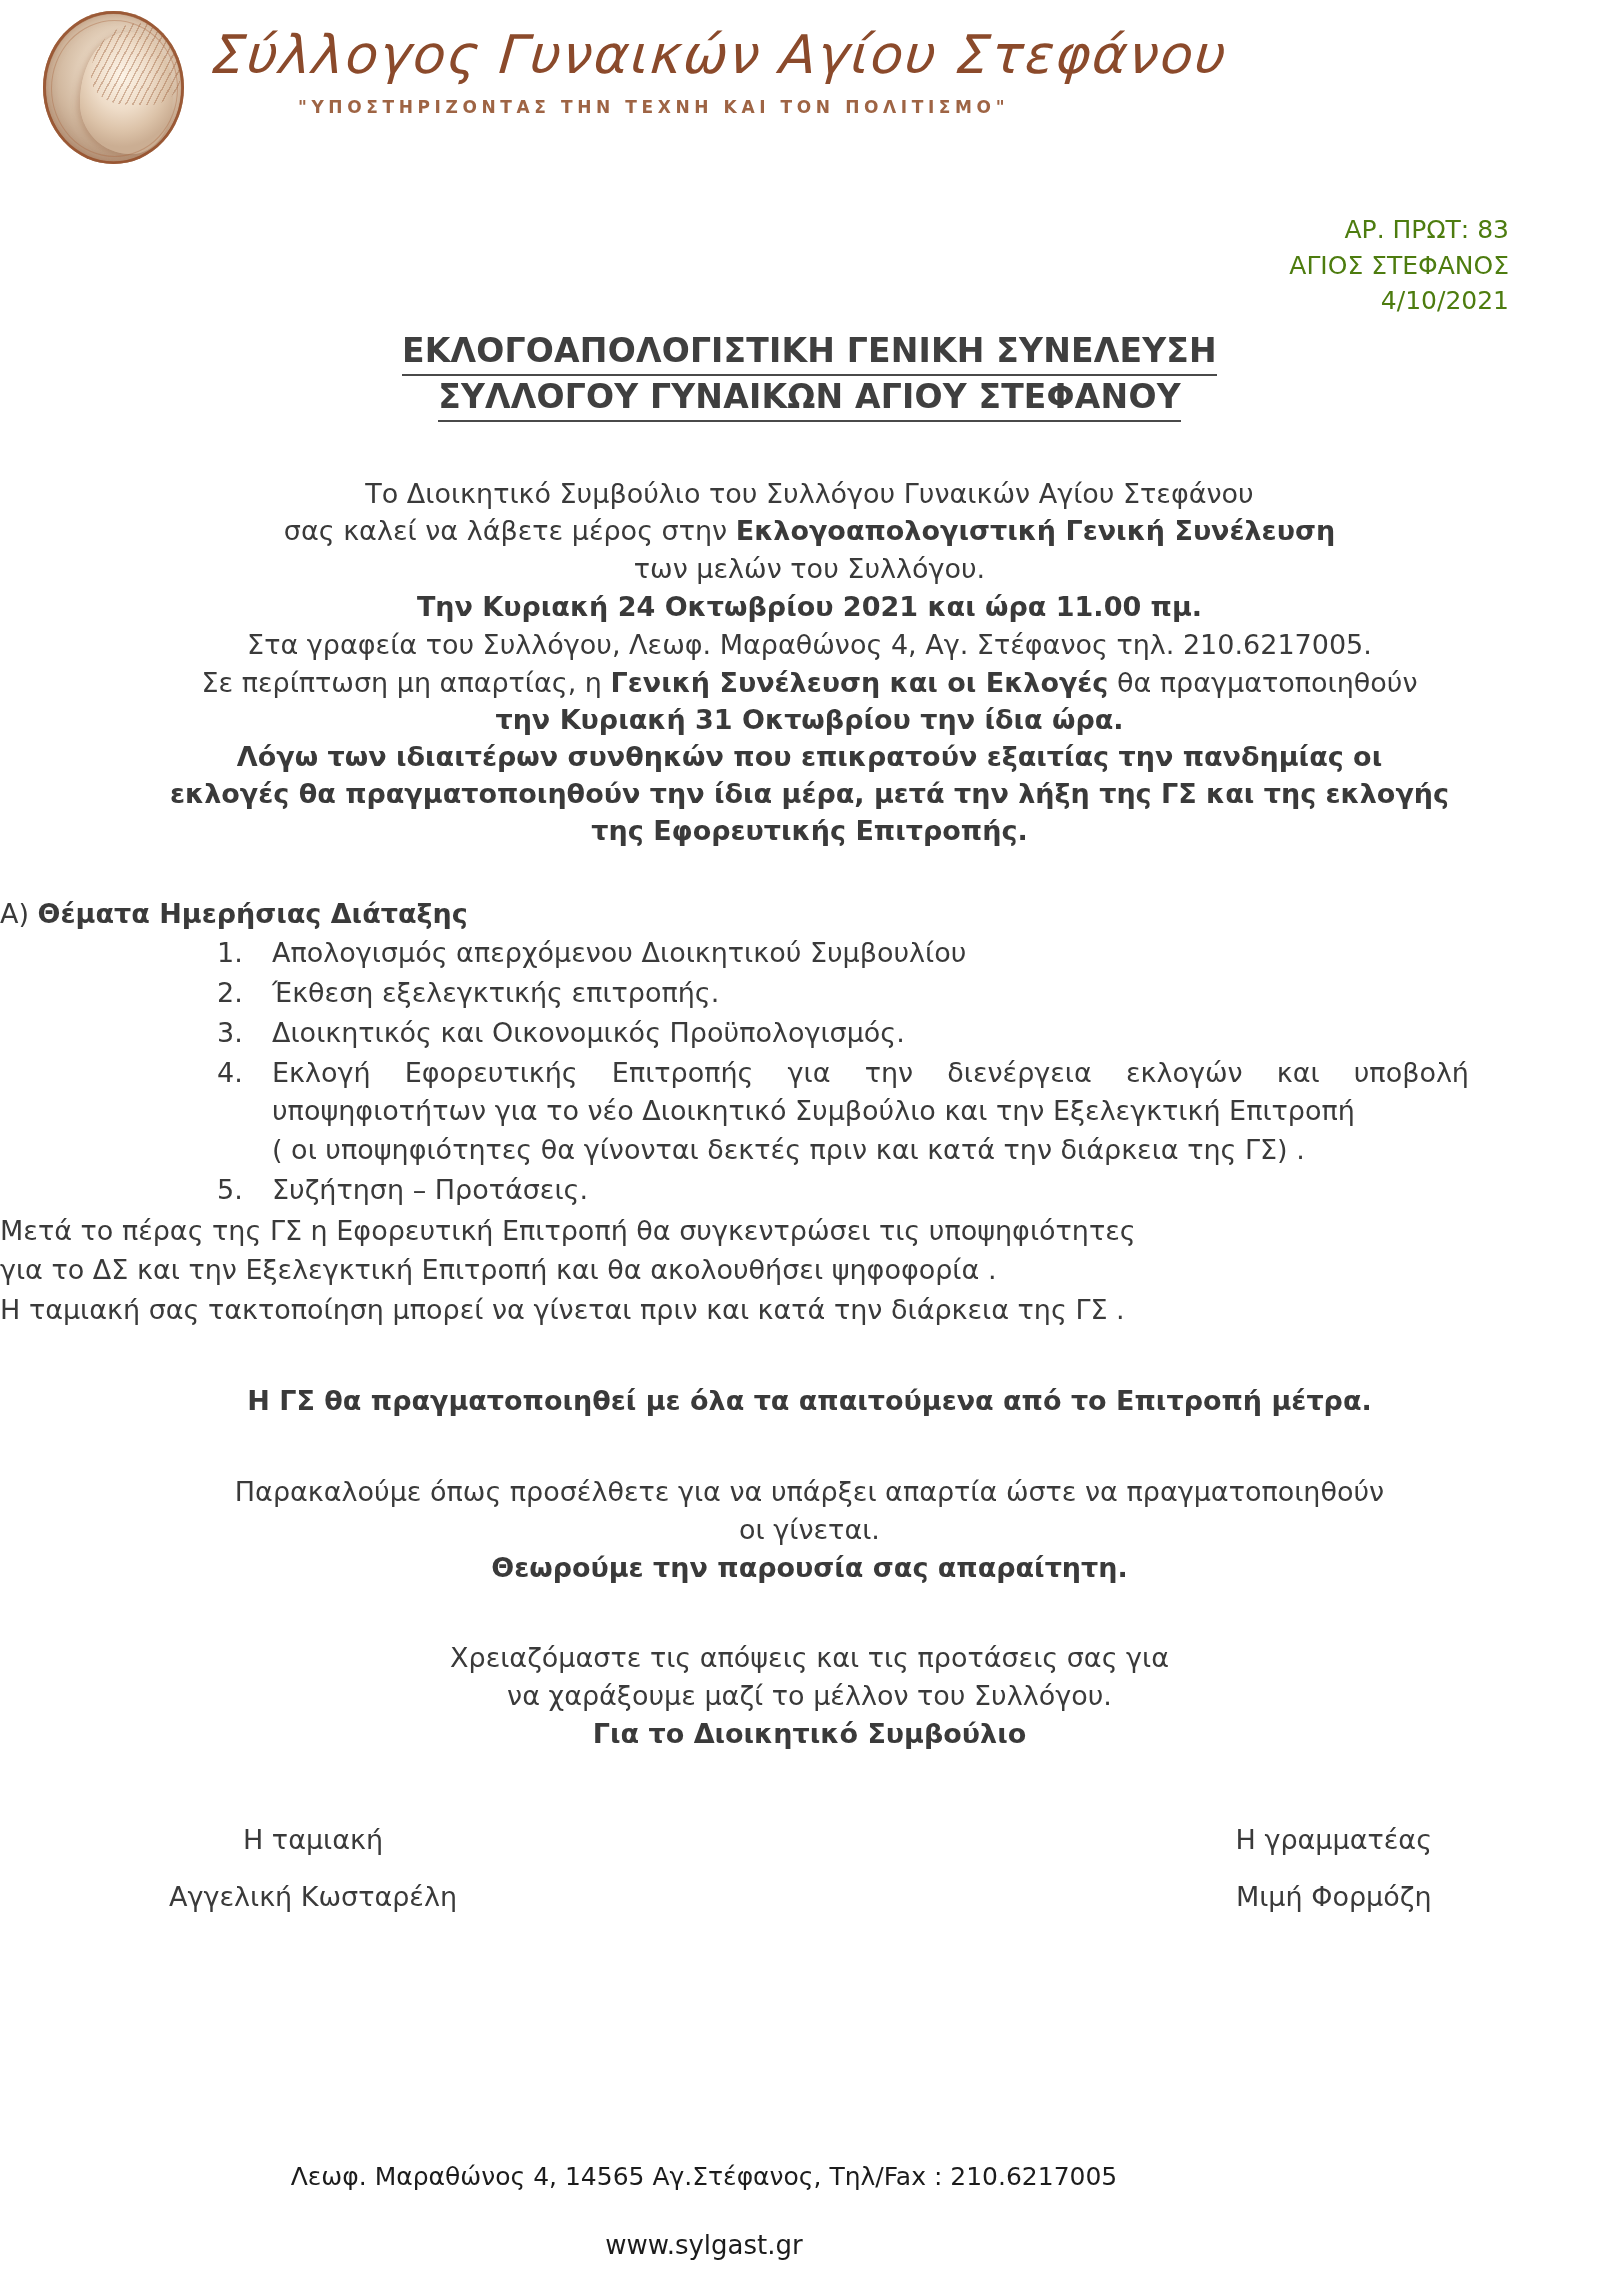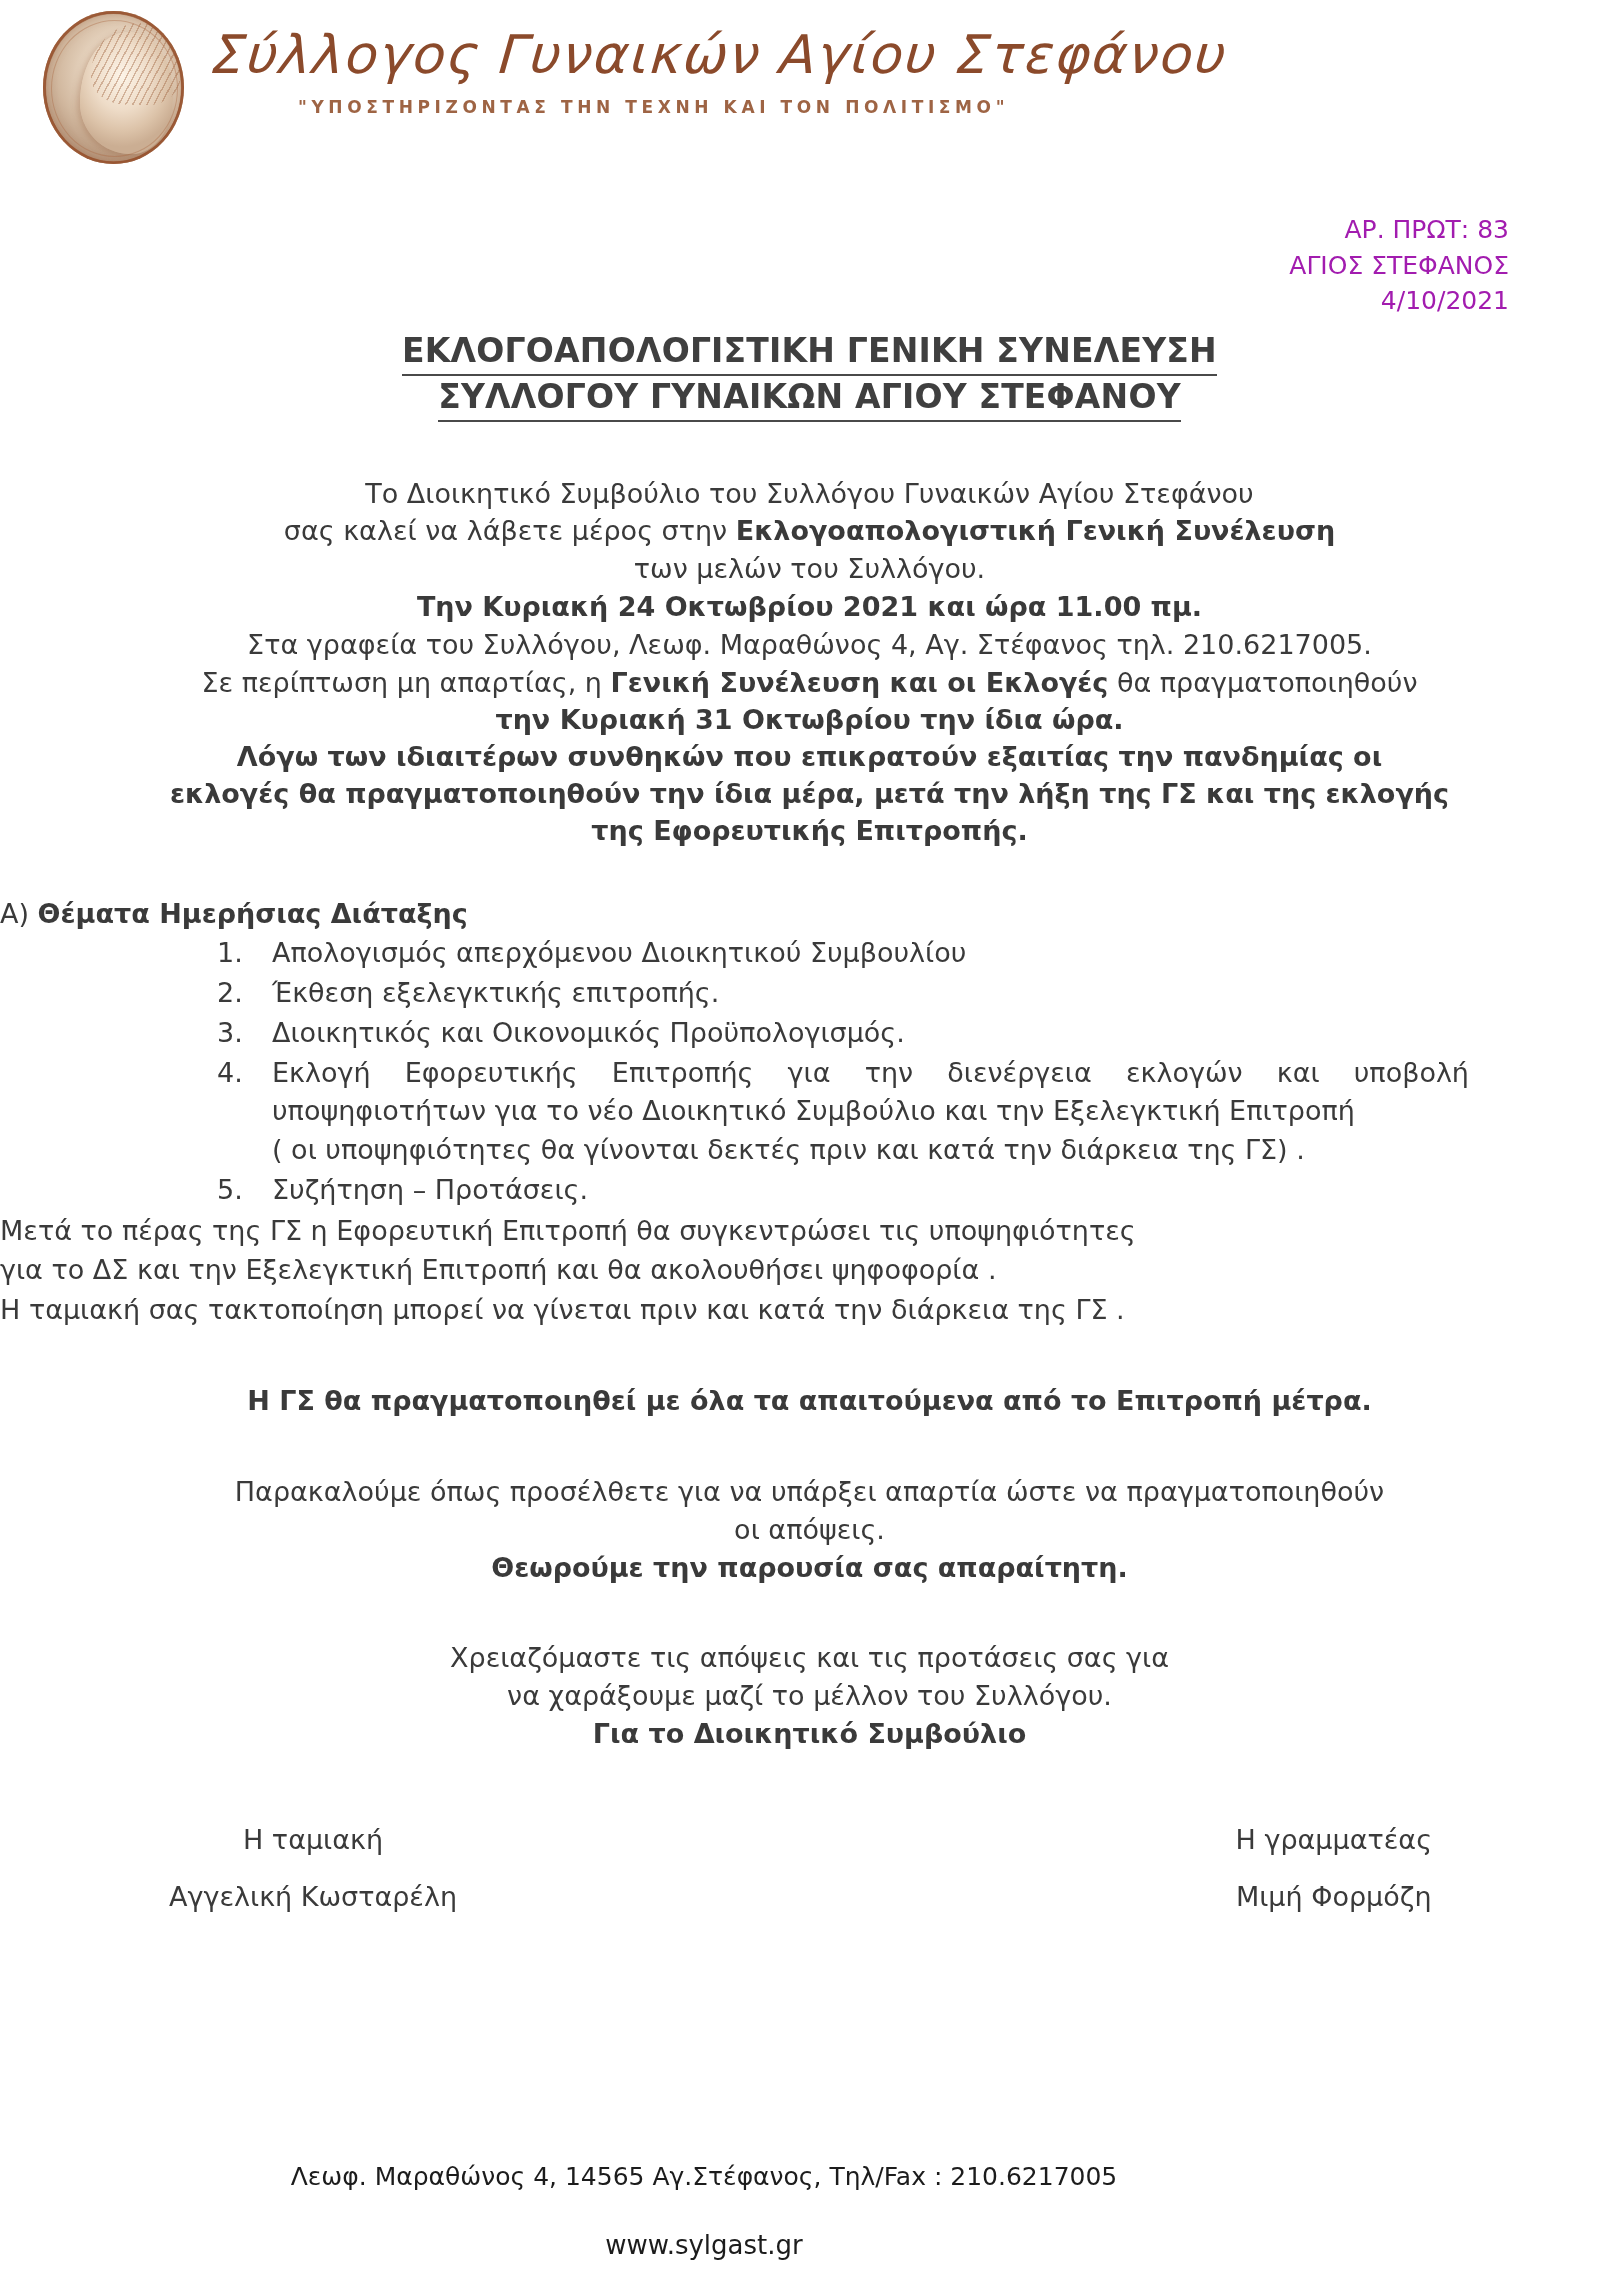--- a/index.html
+++ b/index.html
@@ -123,21 +123,21 @@
   }
 
   
   .refblock {
     position: absolute;
     right: 110px;
     top: 212px;
     text-align: right;
     font-size: 25px;
     line-height: 1.42;
-    color: #a21caf;
+    color: #4d7c0f;
   }
 
   
   .body-area {
     position: absolute;
     left: 0;
     top: 330px;
     width: 1619px;
   }
   .doc-title {
@@ -327,21 +327,21 @@
       <div>Η ταμιακή σας τακτοποίηση μπορεί να γίνεται πριν και κατά την διάρκεια της ΓΣ .</div>
     </div>
 
     <div class="spacer-60"></div>
 
     <p class="para b">Η ΓΣ θα πραγματοποιηθεί με όλα τα απαιτούμενα από το Επιτροπή μέτρα.</p>
 
     <div class="spacer-60"></div>
 
     <p class="para">Παρακαλούμε όπως προσέλθετε για να υπάρξει απαρτία ώστε να πραγματοποιηθούν</p>
-    <p class="para">οι απόψεις.</p>
+    <p class="para">οι γίνεται.</p>
     <p class="para b">Θεωρούμε την παρουσία σας απαραίτητη.</p>
 
     <div class="spacer-60"></div>
 
     <p class="para">Χρειαζόμαστε τις απόψεις και τις προτάσεις σας για</p>
     <p class="para">να χαράξουμε μαζί το μέλλον του Συλλόγου.</p>
     <p class="para b">Για το Διοικητικό Συμβούλιο</p>
 
     <div class="spacer-74"></div>
 

